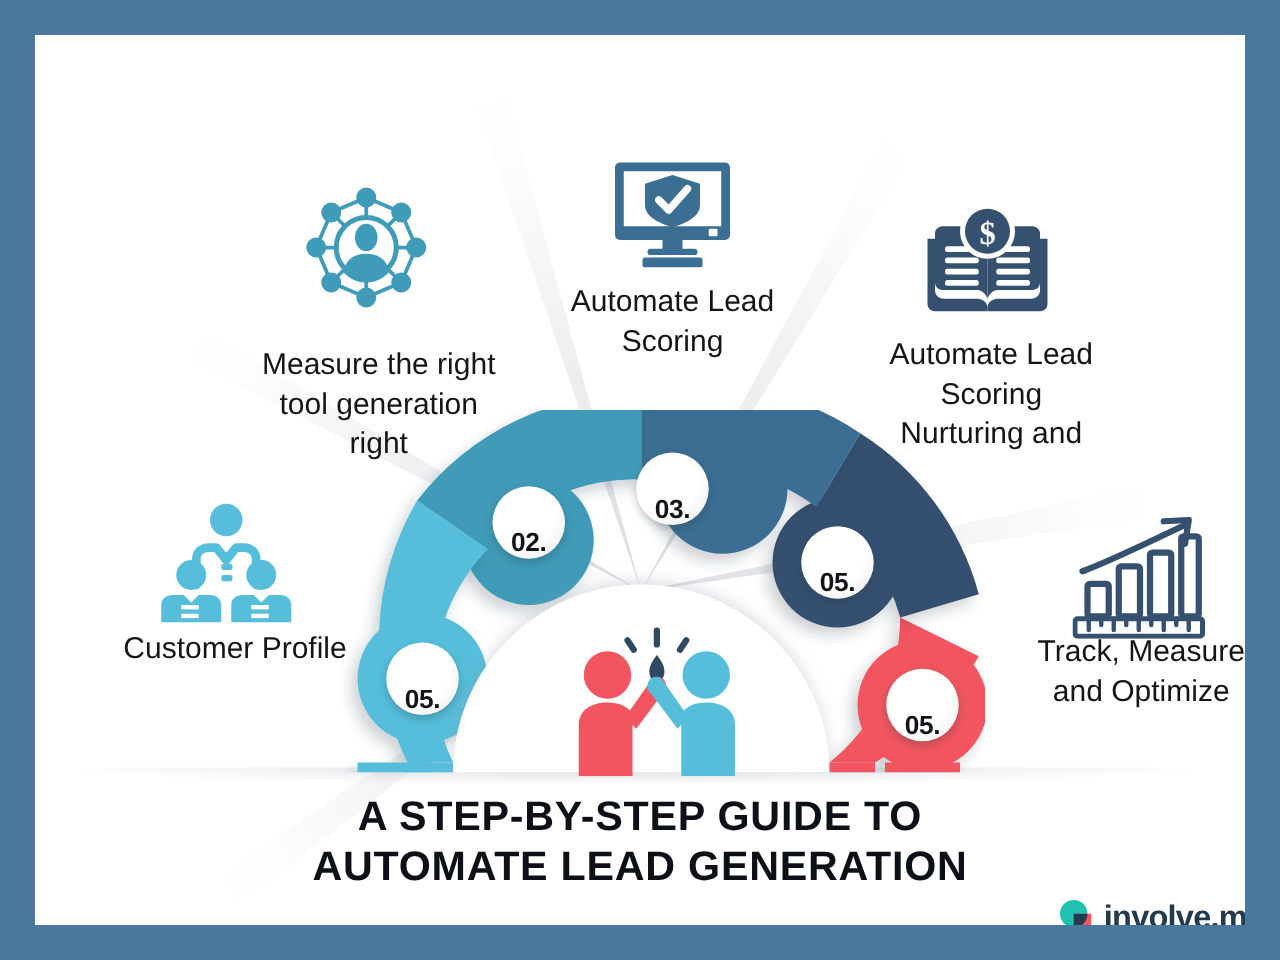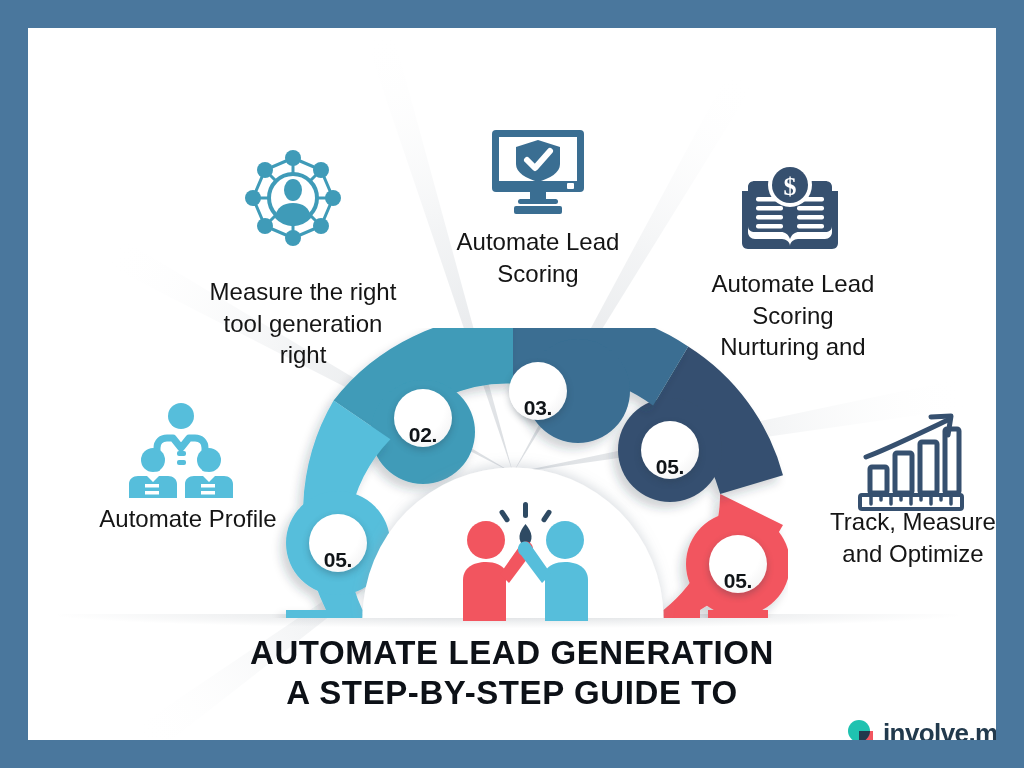--- a/index.html
+++ b/index.html
@@ -268,21 +268,21 @@
         <path d="M62 100 L62 86 C62 81 66 78 71 78 L80 78 L86 84 L92 78 L101 78 C106 78 110 81 110 86 L110 100 Z"></path>
       </g>
       <g fill="#ffffff">
         <rect x="22" y="86" width="14" height="3.5"></rect>
         <rect x="22" y="93" width="14" height="3.5"></rect>
         <rect x="78" y="86" width="14" height="3.5"></rect>
         <rect x="78" y="93" width="14" height="3.5"></rect>
       </g>
     </svg>
     <div class="step-label" style="left:40px; top:475px; width:240px;">
-      <div>Automate Profile</div>
+      <div>Customer Profile</div>
     </div>
 
     <svg class="step-icon" style="left:210px; top:120px;" width="110" height="108" viewBox="0 0 110 108">
       <g stroke="#3f9bb8" stroke-width="3" fill="none">
         <polygon points="55,10 83,22 95,50 83,78 55,90 27,78 15,50 27,22"></polygon>
         <line x1="55" y1="10" x2="55" y2="26"></line>
           <line x1="83" y1="22" x2="72" y2="33"></line>
         <line x1="95" y1="50" x2="79" y2="50"></line>
           <line x1="83" y1="78" x2="72" y2="67"></line>
         <line x1="55" y1="90" x2="55" y2="74"></line>
@@ -375,22 +375,22 @@
           <line x1="83" y1="82" x2="83" y2="87"></line>
         <line x1="93" y1="82" x2="93" y2="91"></line>
       </g>
     </svg>
     <div class="step-label" style="left:770px; top:478px; width:230px;">
       <div>Track, Measure</div>
       <div>and Optimize</div>
     </div>
 
     <div class="title">
+      <span class="tline">A STEP-BY-STEP GUIDE TO</span>
       <span class="tline">AUTOMATE LEAD GENERATION</span>
-      <span class="tline">A STEP-BY-STEP GUIDE TO</span>
     </div>
 
     <div class="logo">
       <svg class="logo-mark" viewBox="0 0 26 26">
         <circle cx="11" cy="11" r="11" fill="#1fc2b0"></circle>
         <rect x="11" y="11" width="14" height="14" fill="#f2555f"></rect>
         <path d="M11 11 L22 11 A11 11 0 0 1 11 22 Z" fill="#223a4d"></path>
       </svg>
       <span class="logo-text">involve.me</span>
     </div>

